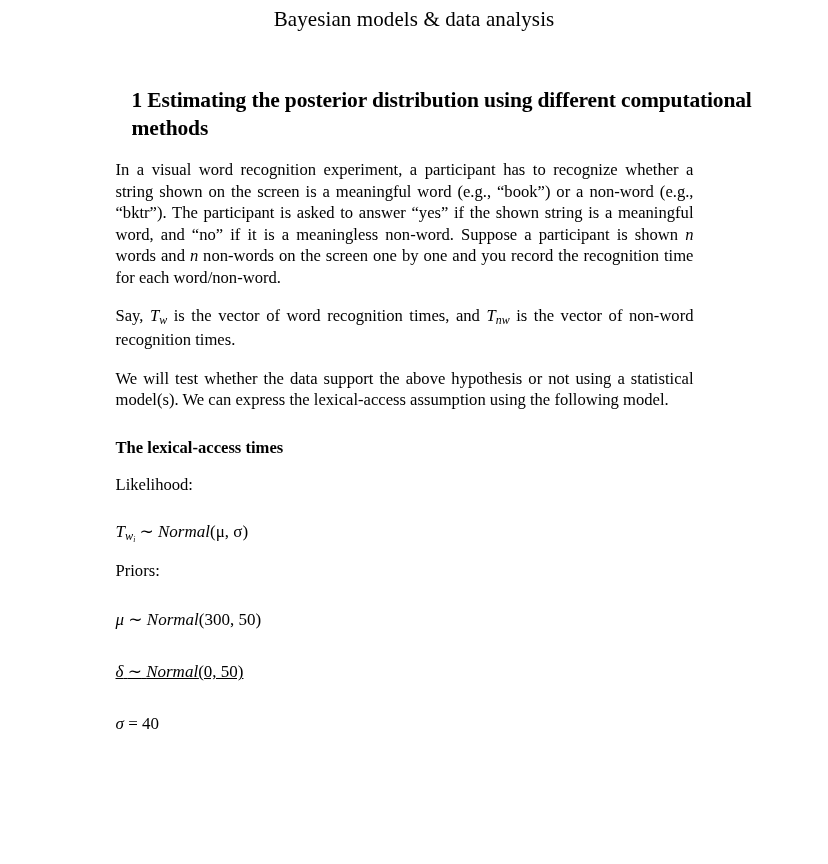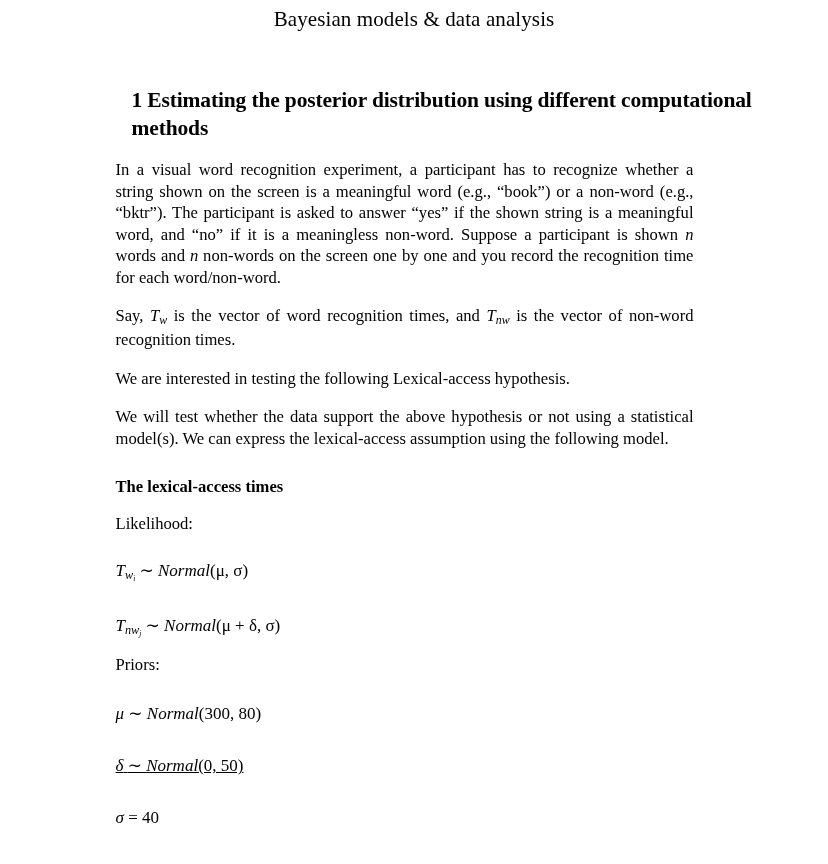--- a/index.html
+++ b/index.html
@@ -112,47 +112,41 @@
       <h1 class="section-title">
         <span>1</span>
         <span>Estimating the posterior distribution using different computational methods</span>
       </h1>
     </div>
 
     <p class="para"><span>In a visual word recognition experiment, a participant has to recognize whether a string shown on the screen is a meaningful word (e.g., “book”) or a non-word (e.g., “bktr”). The participant is asked to answer “yes” if the shown string is a meaningful word, and “no” if it is a meaningless non-word. Suppose a participant is shown <span class="mathvar">n</span> words and <span class="mathvar">n</span> non-words on the screen one by one and you record the recognition time for each word/non-word.</span></p>
 
     <p class="para"><span>Say, </span><span class="mathvar"><span>T</span><span class="sub">w</span></span><span> is the vector of word recognition times, and </span><span class="mathvar"><span>T</span><span class="sub">nw</span></span><span> is the vector of non-word recognition times.</span></p>
 
-    <p class="para">We are interested in testing the following Lexical-access hypothesis.</p>
 
 
     <p class="para">We will test whether the data support the above hypothesis or not using a statistical model(s). We can express the lexical-access assumption using the following model.</p>
 
     <div class="model-head">The lexical-access times</div>
 
     <div class="label-line">Likelihood:</div>
 
     <div class="eq eq-1">
       <span class="mathvar"><span>T</span><span class="sub"><span>w</span><span class="subsub">i</span></span></span>
       <span>∼</span>
       <span class="nm">Normal</span><span>(μ, σ)</span>
     </div>
 
-    <div class="eq eq-2">
-      <span class="mathvar"><span>T</span><span class="sub"><span>nw</span><span class="subsub">j</span></span></span>
-      <span>∼</span>
-      <span class="nm">Normal</span><span>(μ + δ, σ)</span>
-    </div>
 
     <div class="label-line">Priors:</div>
 
     <div class="eq eq-3">
       <span class="mathvar">μ</span>
       <span>∼</span>
-      <span class="nm">Normal</span><span>(300, 80)</span>
+      <span class="nm">Normal</span><span>(300, 50)</span>
     </div>
 
     <div class="eq eq-4">
       <span class="mathvar">δ</span>
       <span>∼</span>
       <span class="nm">Normal</span><span>(0, 50)</span>
     </div>
 
     <div class="eq eq-5">
       <span class="mathvar">σ</span>

